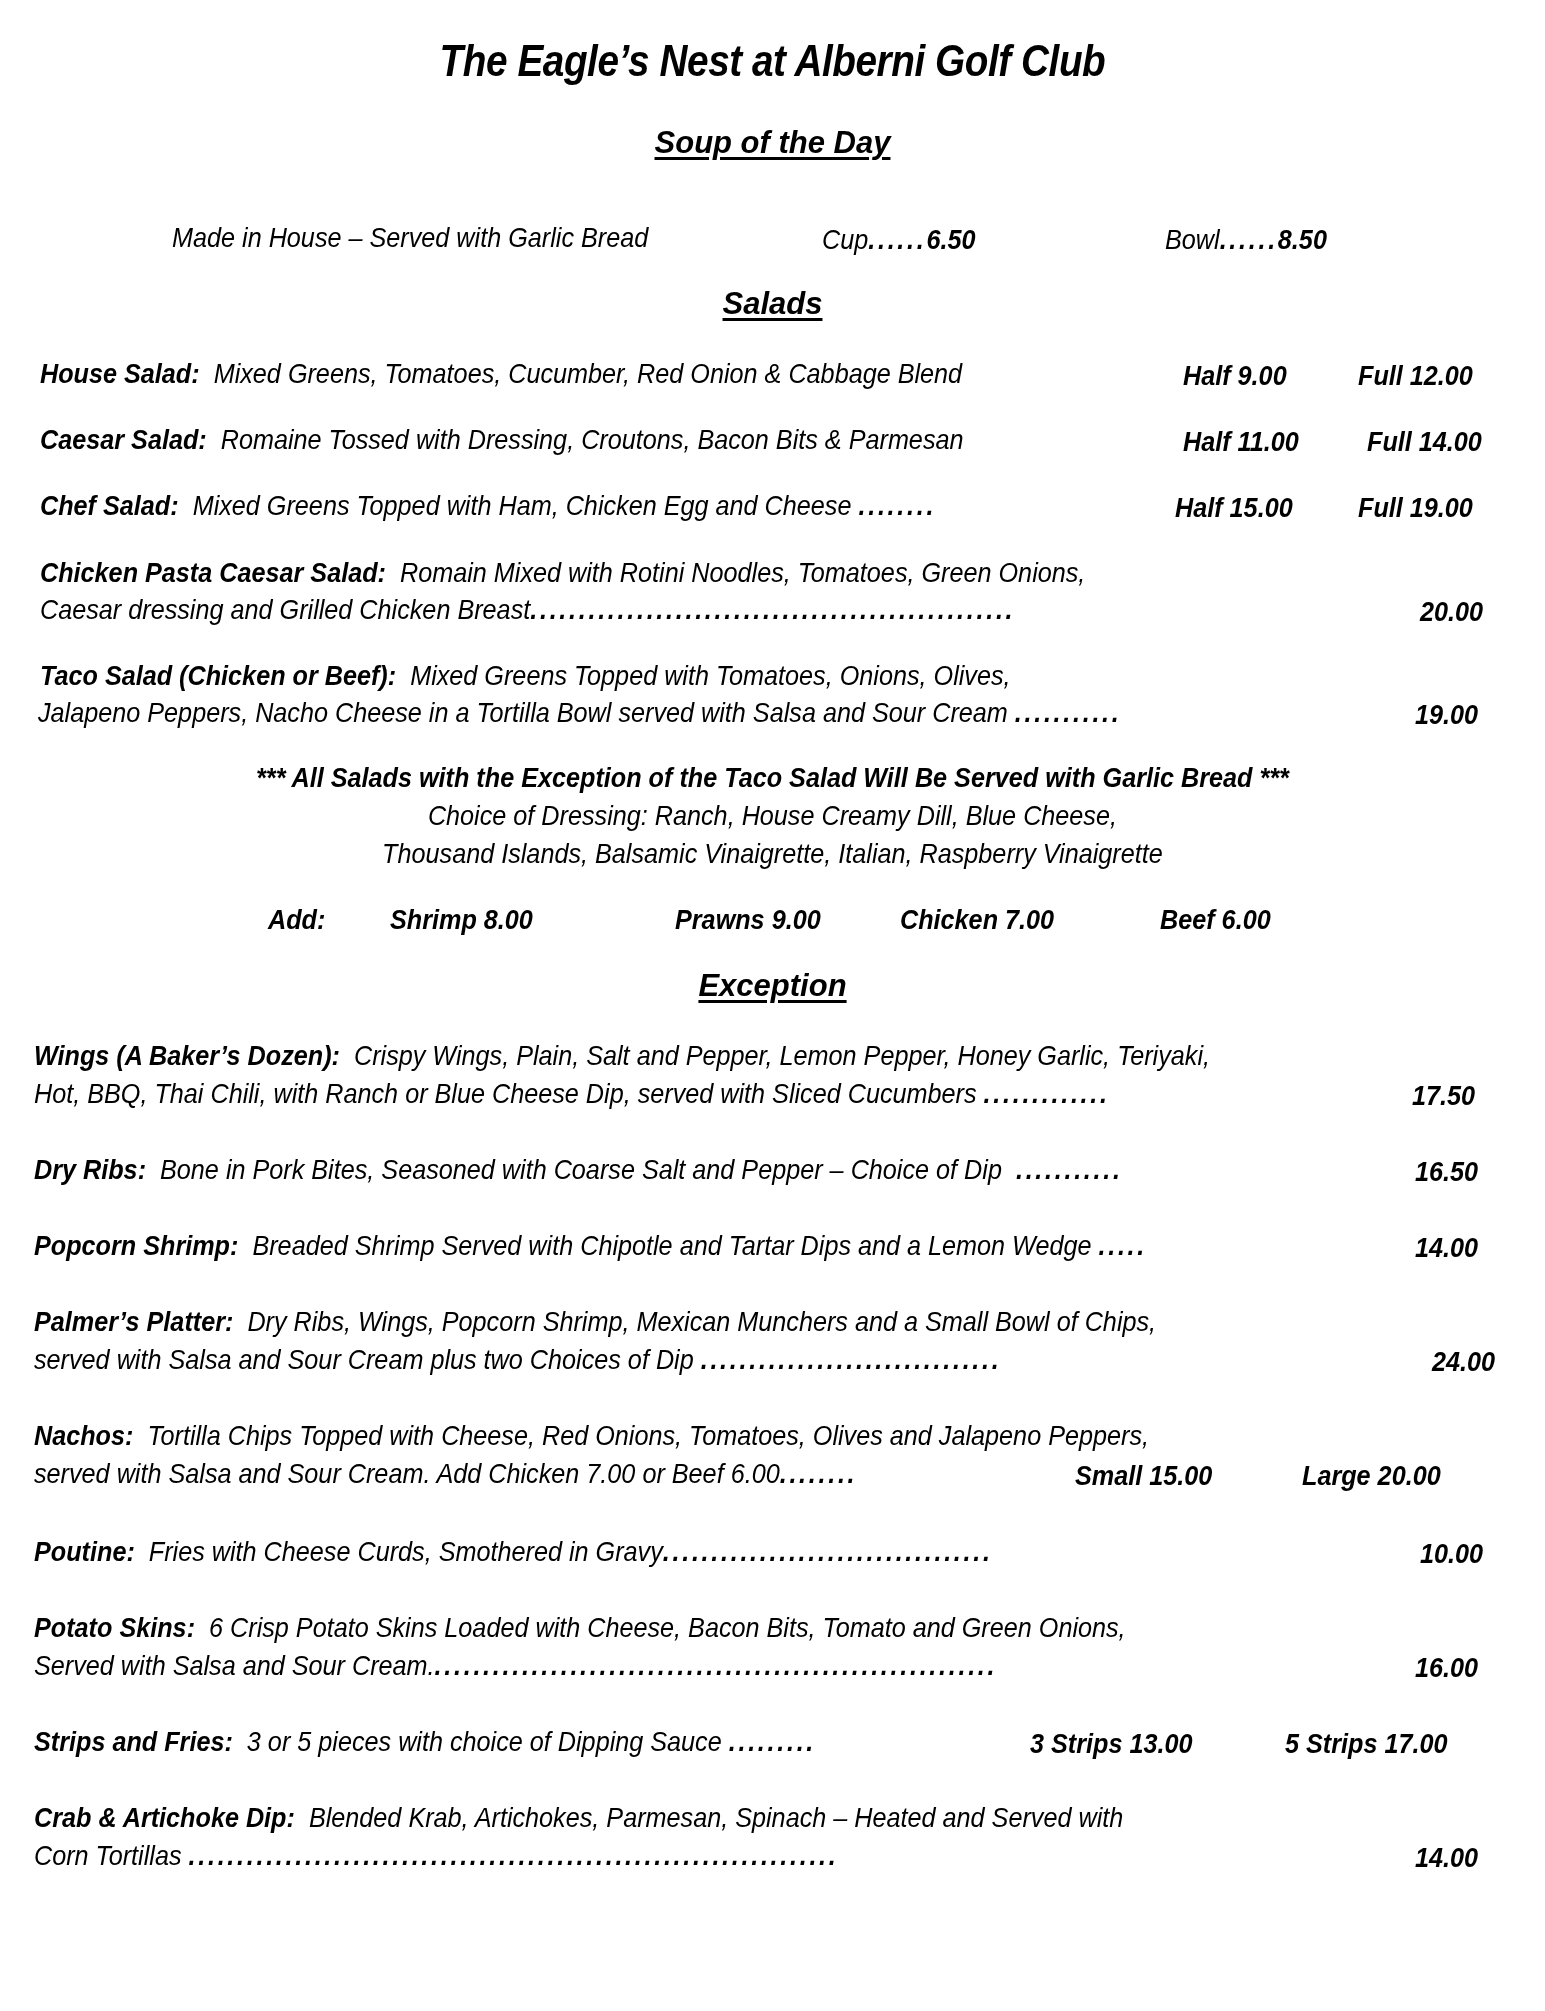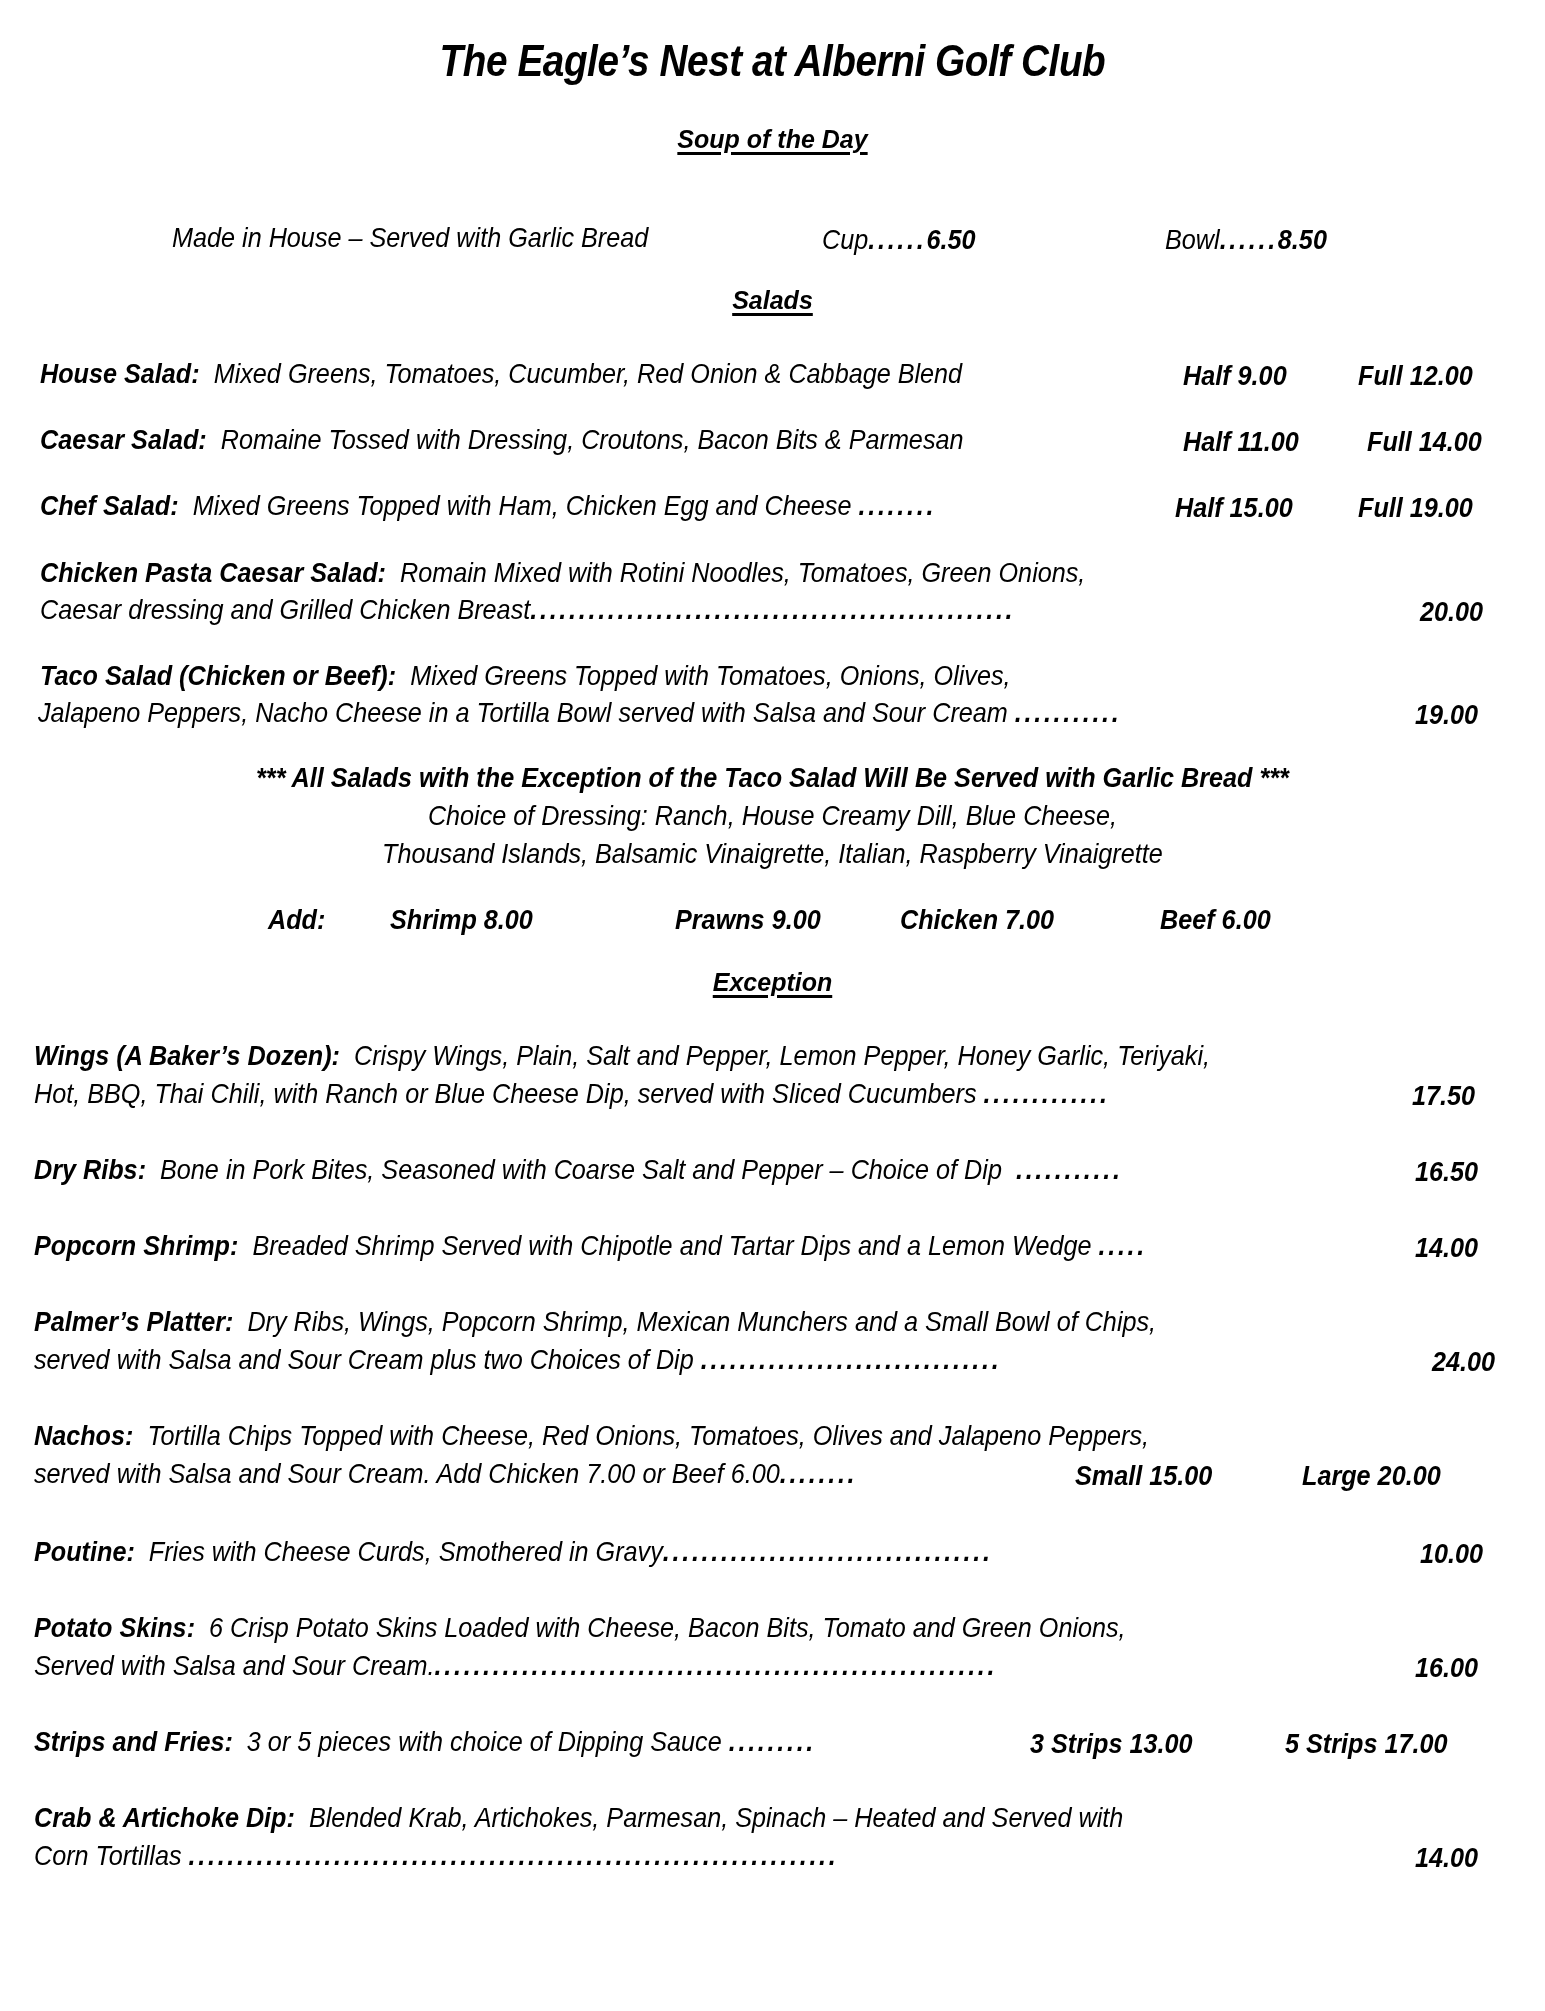--- a/index.html
+++ b/index.html
@@ -9,21 +9,21 @@
     }
     .abs { position: absolute; white-space: nowrap; }
     .title {
       left: 0; width: 1545px; top: 36px; text-align: center;
       font-size: 44px; font-weight: bold; font-style: italic;
       transform: scaleX(0.88); transform-origin: 772px 0;
       letter-spacing: -0.5px;
     }
     .section {
       left: 0; width: 1545px; text-align: center;
-      font-size: 25px; font-weight: bold; font-style: italic;
+      font-size: 31px; font-weight: bold; font-style: italic;
       text-decoration: underline; text-decoration-thickness: 3px;
       text-underline-offset: 4px;
     }
     .line { font-size: 28px; font-style: italic; transform: scaleX(0.9); transform-origin: 0 0; }
     .b { font-weight: bold; }
     .center { left: 0; width: 1545px; text-align: center; transform-origin: 772px 0; }
     .dots { letter-spacing: 3px; font-weight: bold; }
   </style>
 </head>
 <body>

